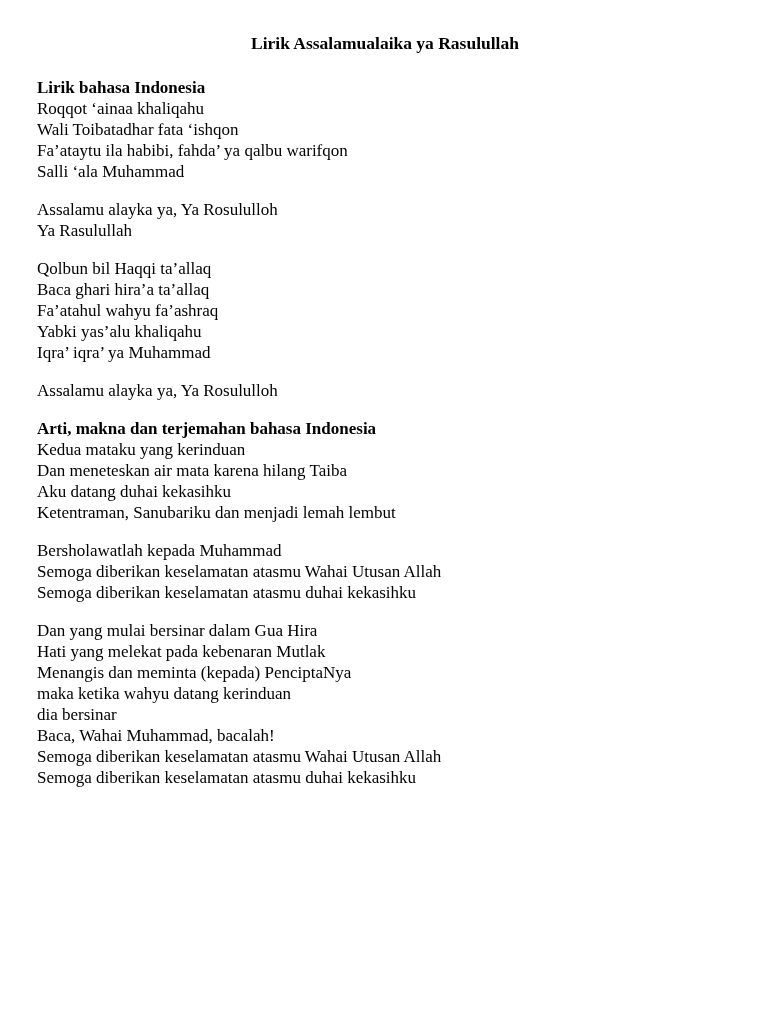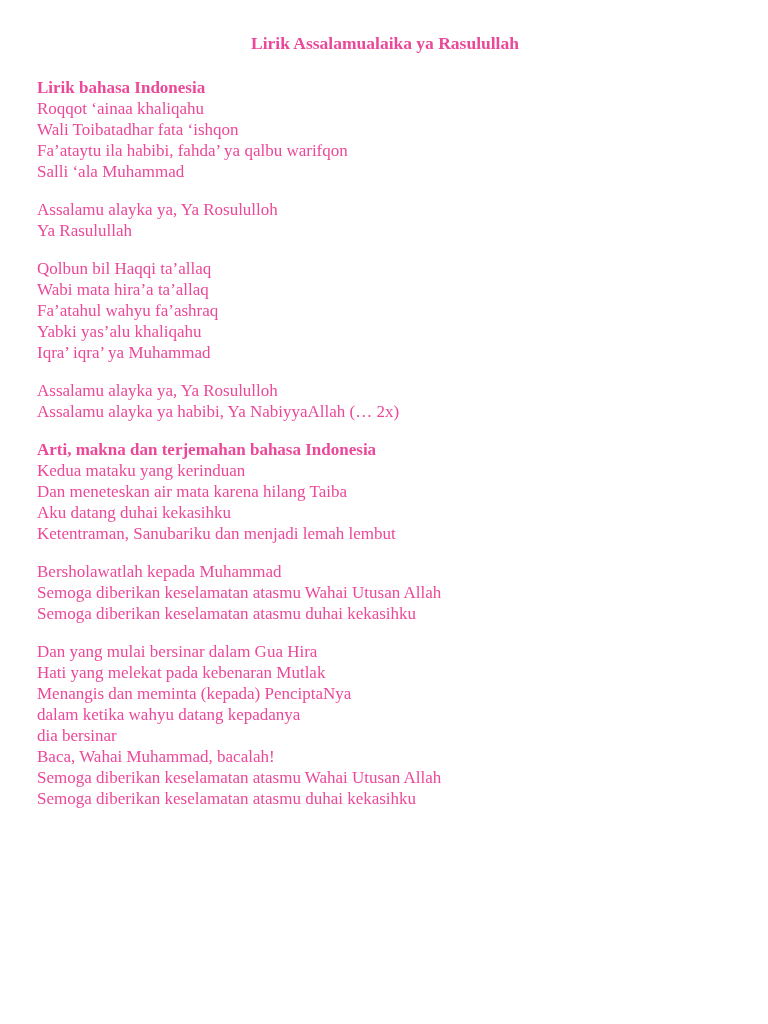--- a/index.html
+++ b/index.html
@@ -2,21 +2,21 @@
 <html><head>
 <meta charset="utf-8">
 <style>
   html, body { margin: 0; padding: 0; background: #ffffff; }
   .page {
     position: relative;
     width: 768px;
     height: 1024px;
     box-sizing: border-box;
     background: #ffffff;
-    color: #ec4899;
+    color: #000000;
     font-family: "Liberation Serif", "DejaVu Serif", serif;
     font-size: 17px;
     line-height: 21px;
     padding: 33px 35px 0 37px;
     overflow: hidden;
   }
   .title {
     text-align: center;
     font-weight: 700;
     font-size: 17.5px;
@@ -41,49 +41,48 @@
     <div class="line">Salli ‘ala Muhammad</div>
   </div>
 
   <div class="section">
     <div class="line">Assalamu alayka ya, Ya Rosululloh</div>
     <div class="line">Ya Rasulullah</div>
   </div>
 
   <div class="section">
     <div class="line">Qolbun bil Haqqi ta’allaq</div>
-    <div class="line">Wabi mata hira’a ta’allaq</div>
+    <div class="line">Baca ghari hira’a ta’allaq</div>
     <div class="line">Fa’atahul wahyu fa’ashraq</div>
     <div class="line">Yabki yas’alu khaliqahu</div>
     <div class="line">Iqra’ iqra’ ya Muhammad</div>
   </div>
 
   <div class="section">
     <div class="line">Assalamu alayka ya, Ya Rosululloh</div>
-    <div class="line">Assalamu alayka ya habibi, Ya NabiyyaAllah (… 2x)</div>
   </div>
 
   <div class="section">
     <div class="line heading">Arti, makna dan terjemahan bahasa Indonesia</div>
     <div class="line">Kedua mataku yang kerinduan</div>
     <div class="line">Dan meneteskan air mata karena hilang Taiba</div>
     <div class="line">Aku datang duhai kekasihku</div>
     <div class="line">Ketentraman, Sanubariku dan menjadi lemah lembut</div>
   </div>
 
   <div class="section">
     <div class="line">Bersholawatlah kepada Muhammad</div>
     <div class="line">Semoga diberikan keselamatan atasmu Wahai Utusan Allah</div>
     <div class="line">Semoga diberikan keselamatan atasmu duhai kekasihku</div>
   </div>
 
   <div class="section">
     <div class="line">Dan yang mulai bersinar dalam Gua Hira</div>
     <div class="line">Hati yang melekat pada kebenaran Mutlak</div>
     <div class="line">Menangis dan meminta (kepada) PenciptaNya</div>
-    <div class="line">dalam ketika wahyu datang kepadanya</div>
+    <div class="line">maka ketika wahyu datang kerinduan</div>
     <div class="line">dia bersinar</div>
     <div class="line">Baca, Wahai Muhammad, bacalah!</div>
     <div class="line">Semoga diberikan keselamatan atasmu Wahai Utusan Allah</div>
     <div class="line">Semoga diberikan keselamatan atasmu duhai kekasihku</div>
   </div>
 
 </div>
 
 </body></html>

